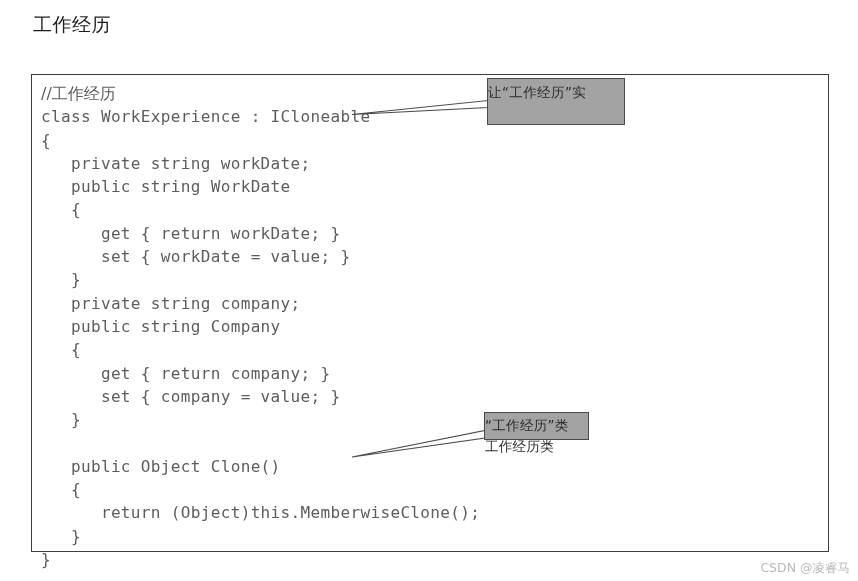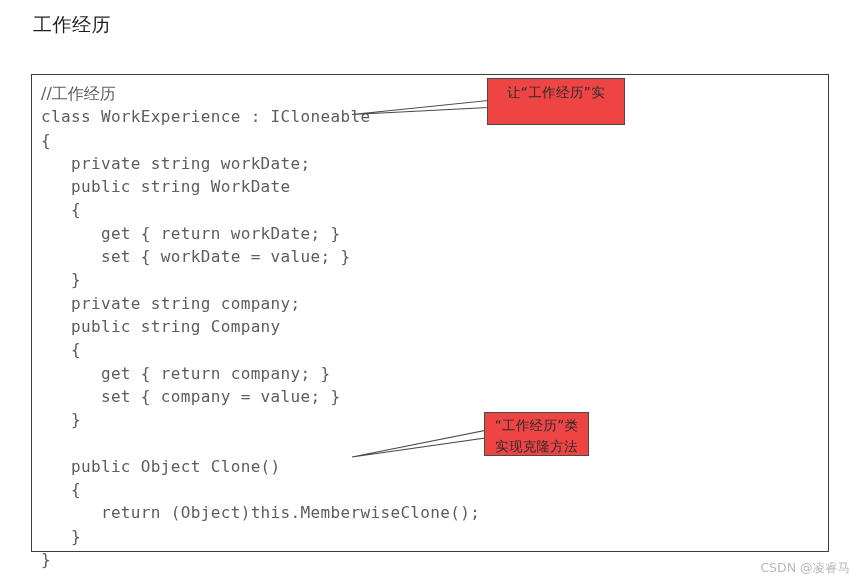--- a/index.html
+++ b/index.html
@@ -58,24 +58,23 @@
   #code-listing .cn {
     font-family: "DejaVu Sans", "Liberation Sans", sans-serif;
     letter-spacing: 0;
   }
 
   
   .callout {
     position: absolute;
     box-sizing: border-box;
     border: 1.6px solid #4a4a4a;
-    background: #ef4444;
+    background: #a3a3a3;
     font-family: "DejaVu Sans", "Liberation Serif", serif;
     color: #2b2b2b;
-    text-align: center;
     z-index: 4;
   }
   .callout .c-line {
     display: block;
     white-space: nowrap;
   }
 
   #callout-interface {
     left: 487px;
     top: 78px;
@@ -84,21 +83,21 @@
     padding-top: 3px;
     font-size: 13.5px;
     line-height: 21px;
     letter-spacing: 0.4px;
   }
 
   #callout-clone {
     left: 484px;
     top: 412px;
     width: 105px;
-    height: 44px;
+    height: 28px;
     padding-top: 2px;
     font-size: 13.5px;
     line-height: 21px;
     letter-spacing: 0.3px;
   }
 
   
   .leader {
     position: absolute;
     z-index: 3;
@@ -158,16 +157,16 @@
 <svg id="leader-clone" class="leader" width="140" height="32" viewBox="0 0 140 32">
   <polygon points="0,27 133,0.5 133,8" fill="#ffffff" stroke="#4a4a4a" stroke-width="1.1" stroke-linejoin="miter"></polygon>
 </svg>
 
 <div id="callout-interface" class="callout">
   <span class="c-line">让“工作经历”实</span>
 </div>
 
 <div id="callout-clone" class="callout">
   <span class="c-line">“工作经历”类</span>
-  <span class="c-line">实现克隆方法</span>
+  <span class="c-line">工作经历类</span>
 </div>
 
 <div id="watermark">CSDN @凌睿马</div>
 
 </body></html>

